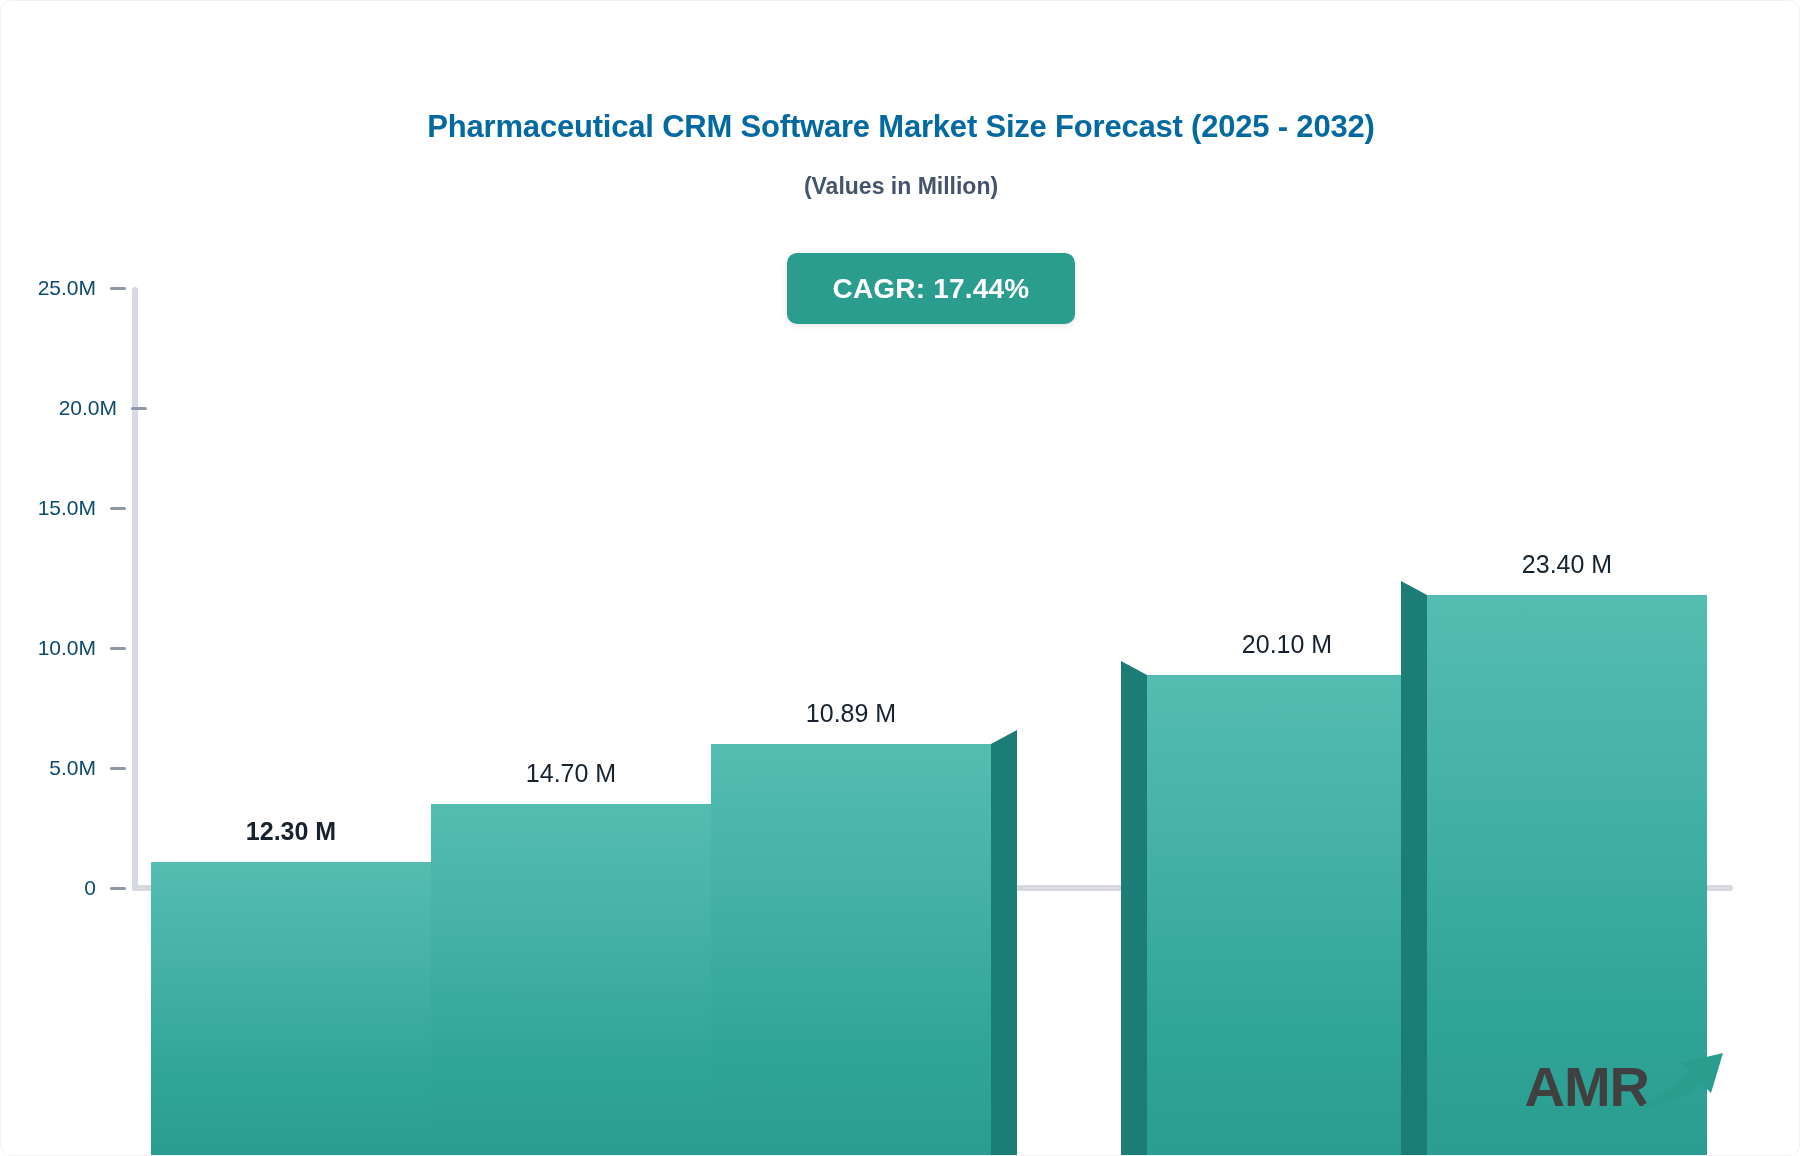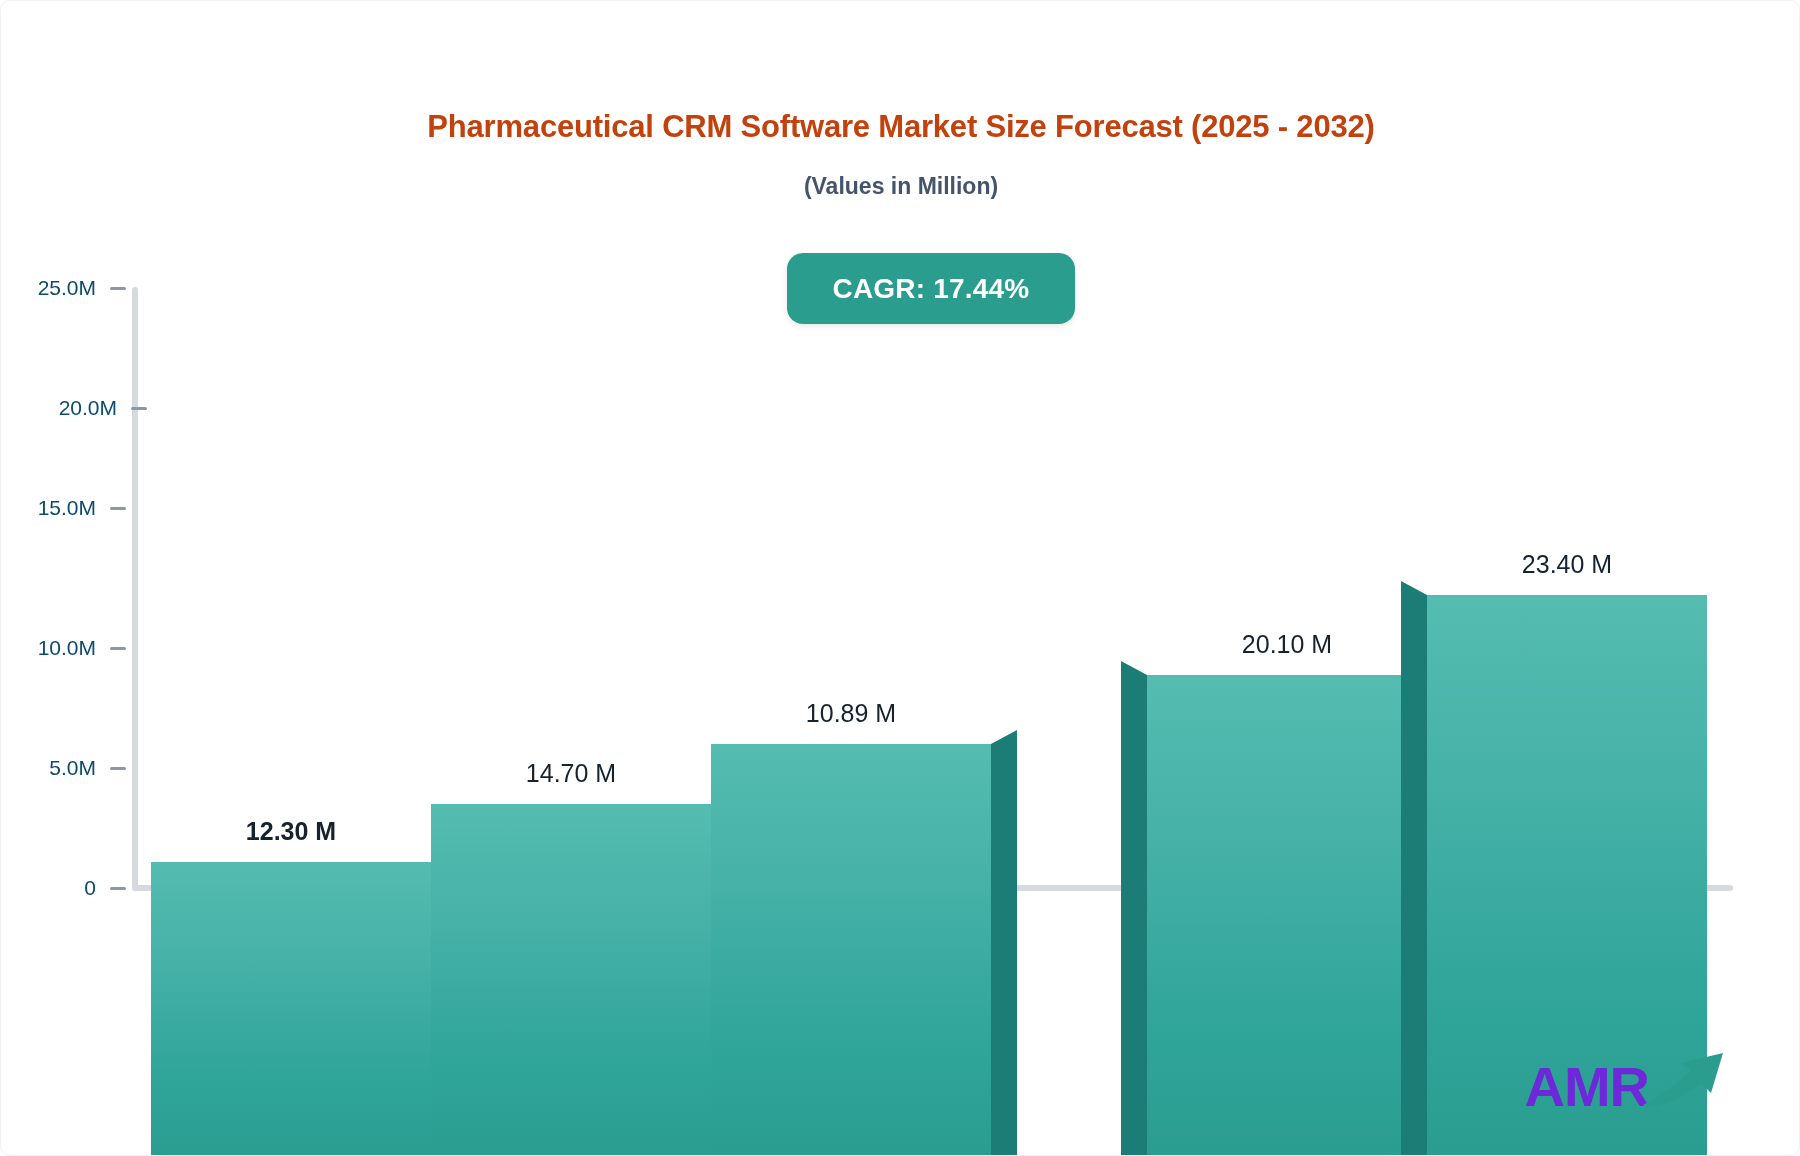--- a/index.html
+++ b/index.html
@@ -23,21 +23,21 @@
 
   
   #chart-title {
     position: absolute;
     left: 0;
     top: 108px;
     width: 1800px;
     text-align: center;
     font-size: 31px;
     font-weight: bold;
-    color: #c2410c;
+    color: #0369a1;
     letter-spacing: -0.2px;
     white-space: nowrap;
   }
   #chart-subtitle {
     position: absolute;
     left: 0;
     top: 172px;
     width: 1800px;
     text-align: center;
     font-size: 23px;
@@ -46,21 +46,21 @@
     white-space: nowrap;
   }
 
   
   #cagr-badge {
     position: absolute;
     left: 786px;
     top: 252px;
     width: 288px;
     height: 71px;
-    border-radius: 16px;
+    border-radius: 10px;
     background: #2a9d8f;
     display: flex;
     align-items: center;
     justify-content: center;
     box-shadow: 0 2px 6px rgba(0,0,0,0.10);
   }
   #cagr-badge .cagr-text {
     color: #ffffff;
     font-size: 28px;
     font-weight: bold;
@@ -160,21 +160,21 @@
     position: absolute;
     right: 72px;
     bottom: 40px;
     display: flex;
     align-items: flex-end;
     gap: 0;
   }
   #amr-logo .amr-text {
     font-size: 56px;
     font-weight: bold;
-    color: #6d28d9;
+    color: #404040;
     letter-spacing: -1px;
     line-height: 1;
   }
   #amr-logo .amr-arrow {
     margin-left: -8px;
     margin-bottom: 2px;
   }
 </style>
 </head>
 <body>

